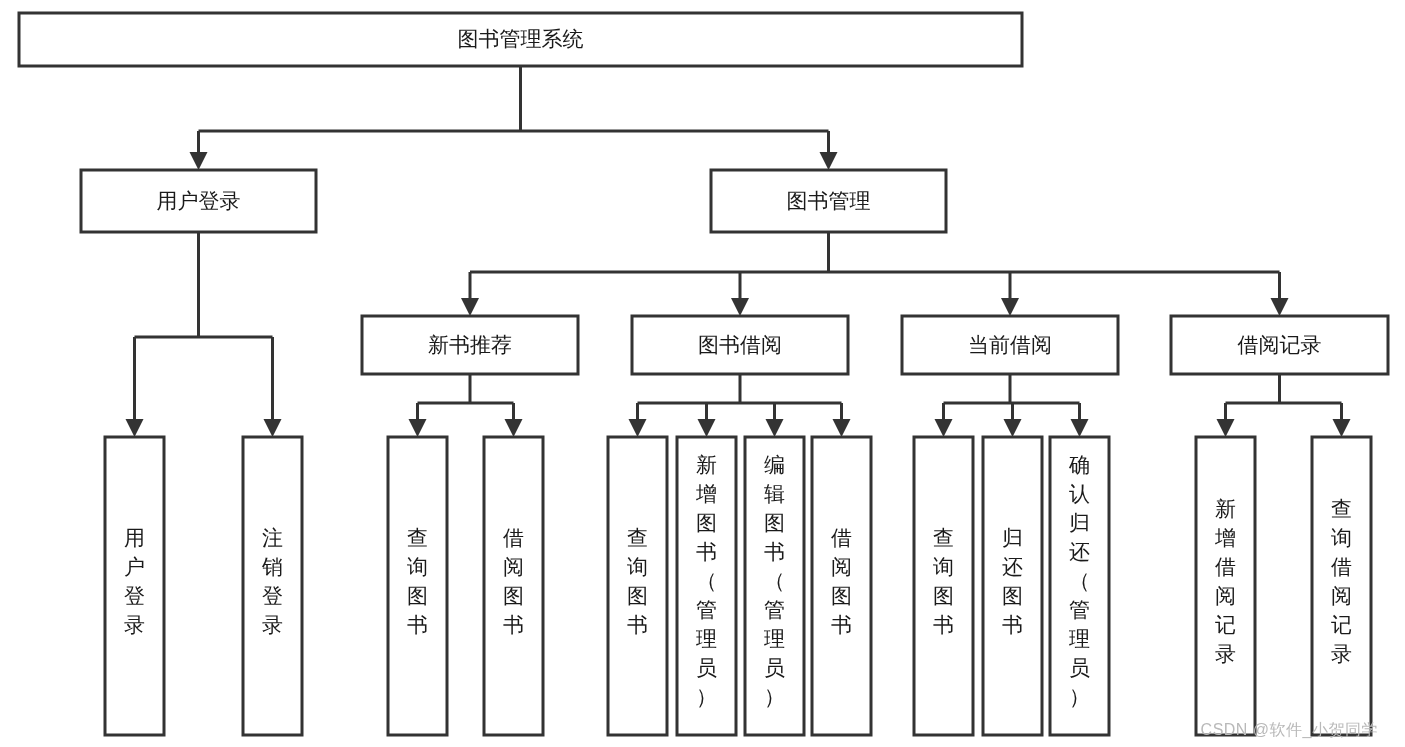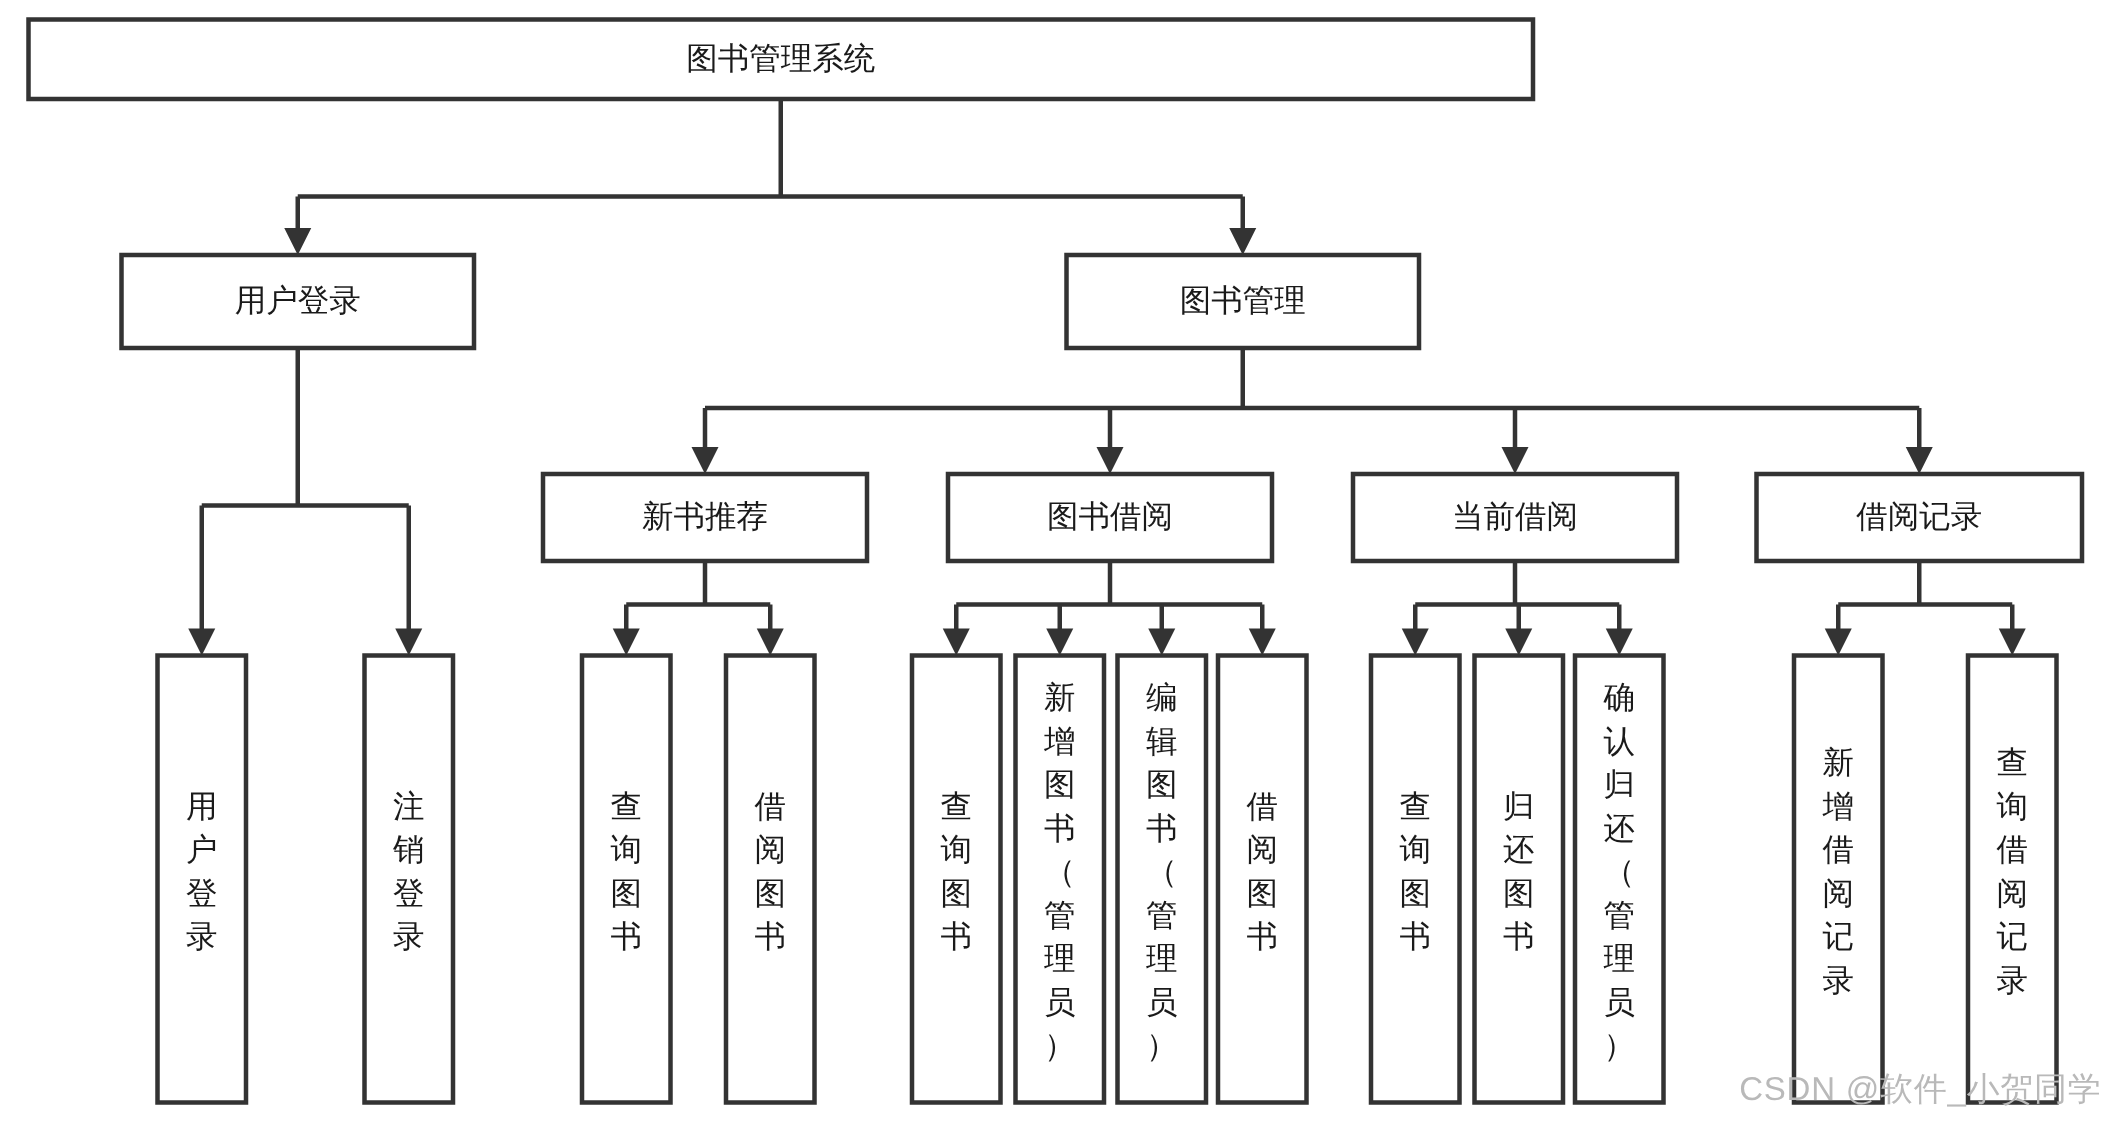--- a/index.html
+++ b/index.html
@@ -49,24 +49,24 @@
     dominant-baseline: middle;
   }
   .node-label-vertical {
     font-family: "Liberation Sans", "DejaVu Sans", sans-serif;
     fill: #1a1a1a;
     font-size: 21px;
     text-anchor: middle;
   }
   .watermark {
     position: absolute;
-    right: 4px;
+    right: 27px;
     bottom: 6px;
     font-family: "Liberation Sans", "DejaVu Sans", sans-serif;
-    font-size: 22px;
+    font-size: 16px;
     color: #b9b9b9;
     white-space: nowrap;
     letter-spacing: 0.5px;
     pointer-events: none;
   }
 </style>
 </head>
 <body>
 
 <div id="diagram-root">

